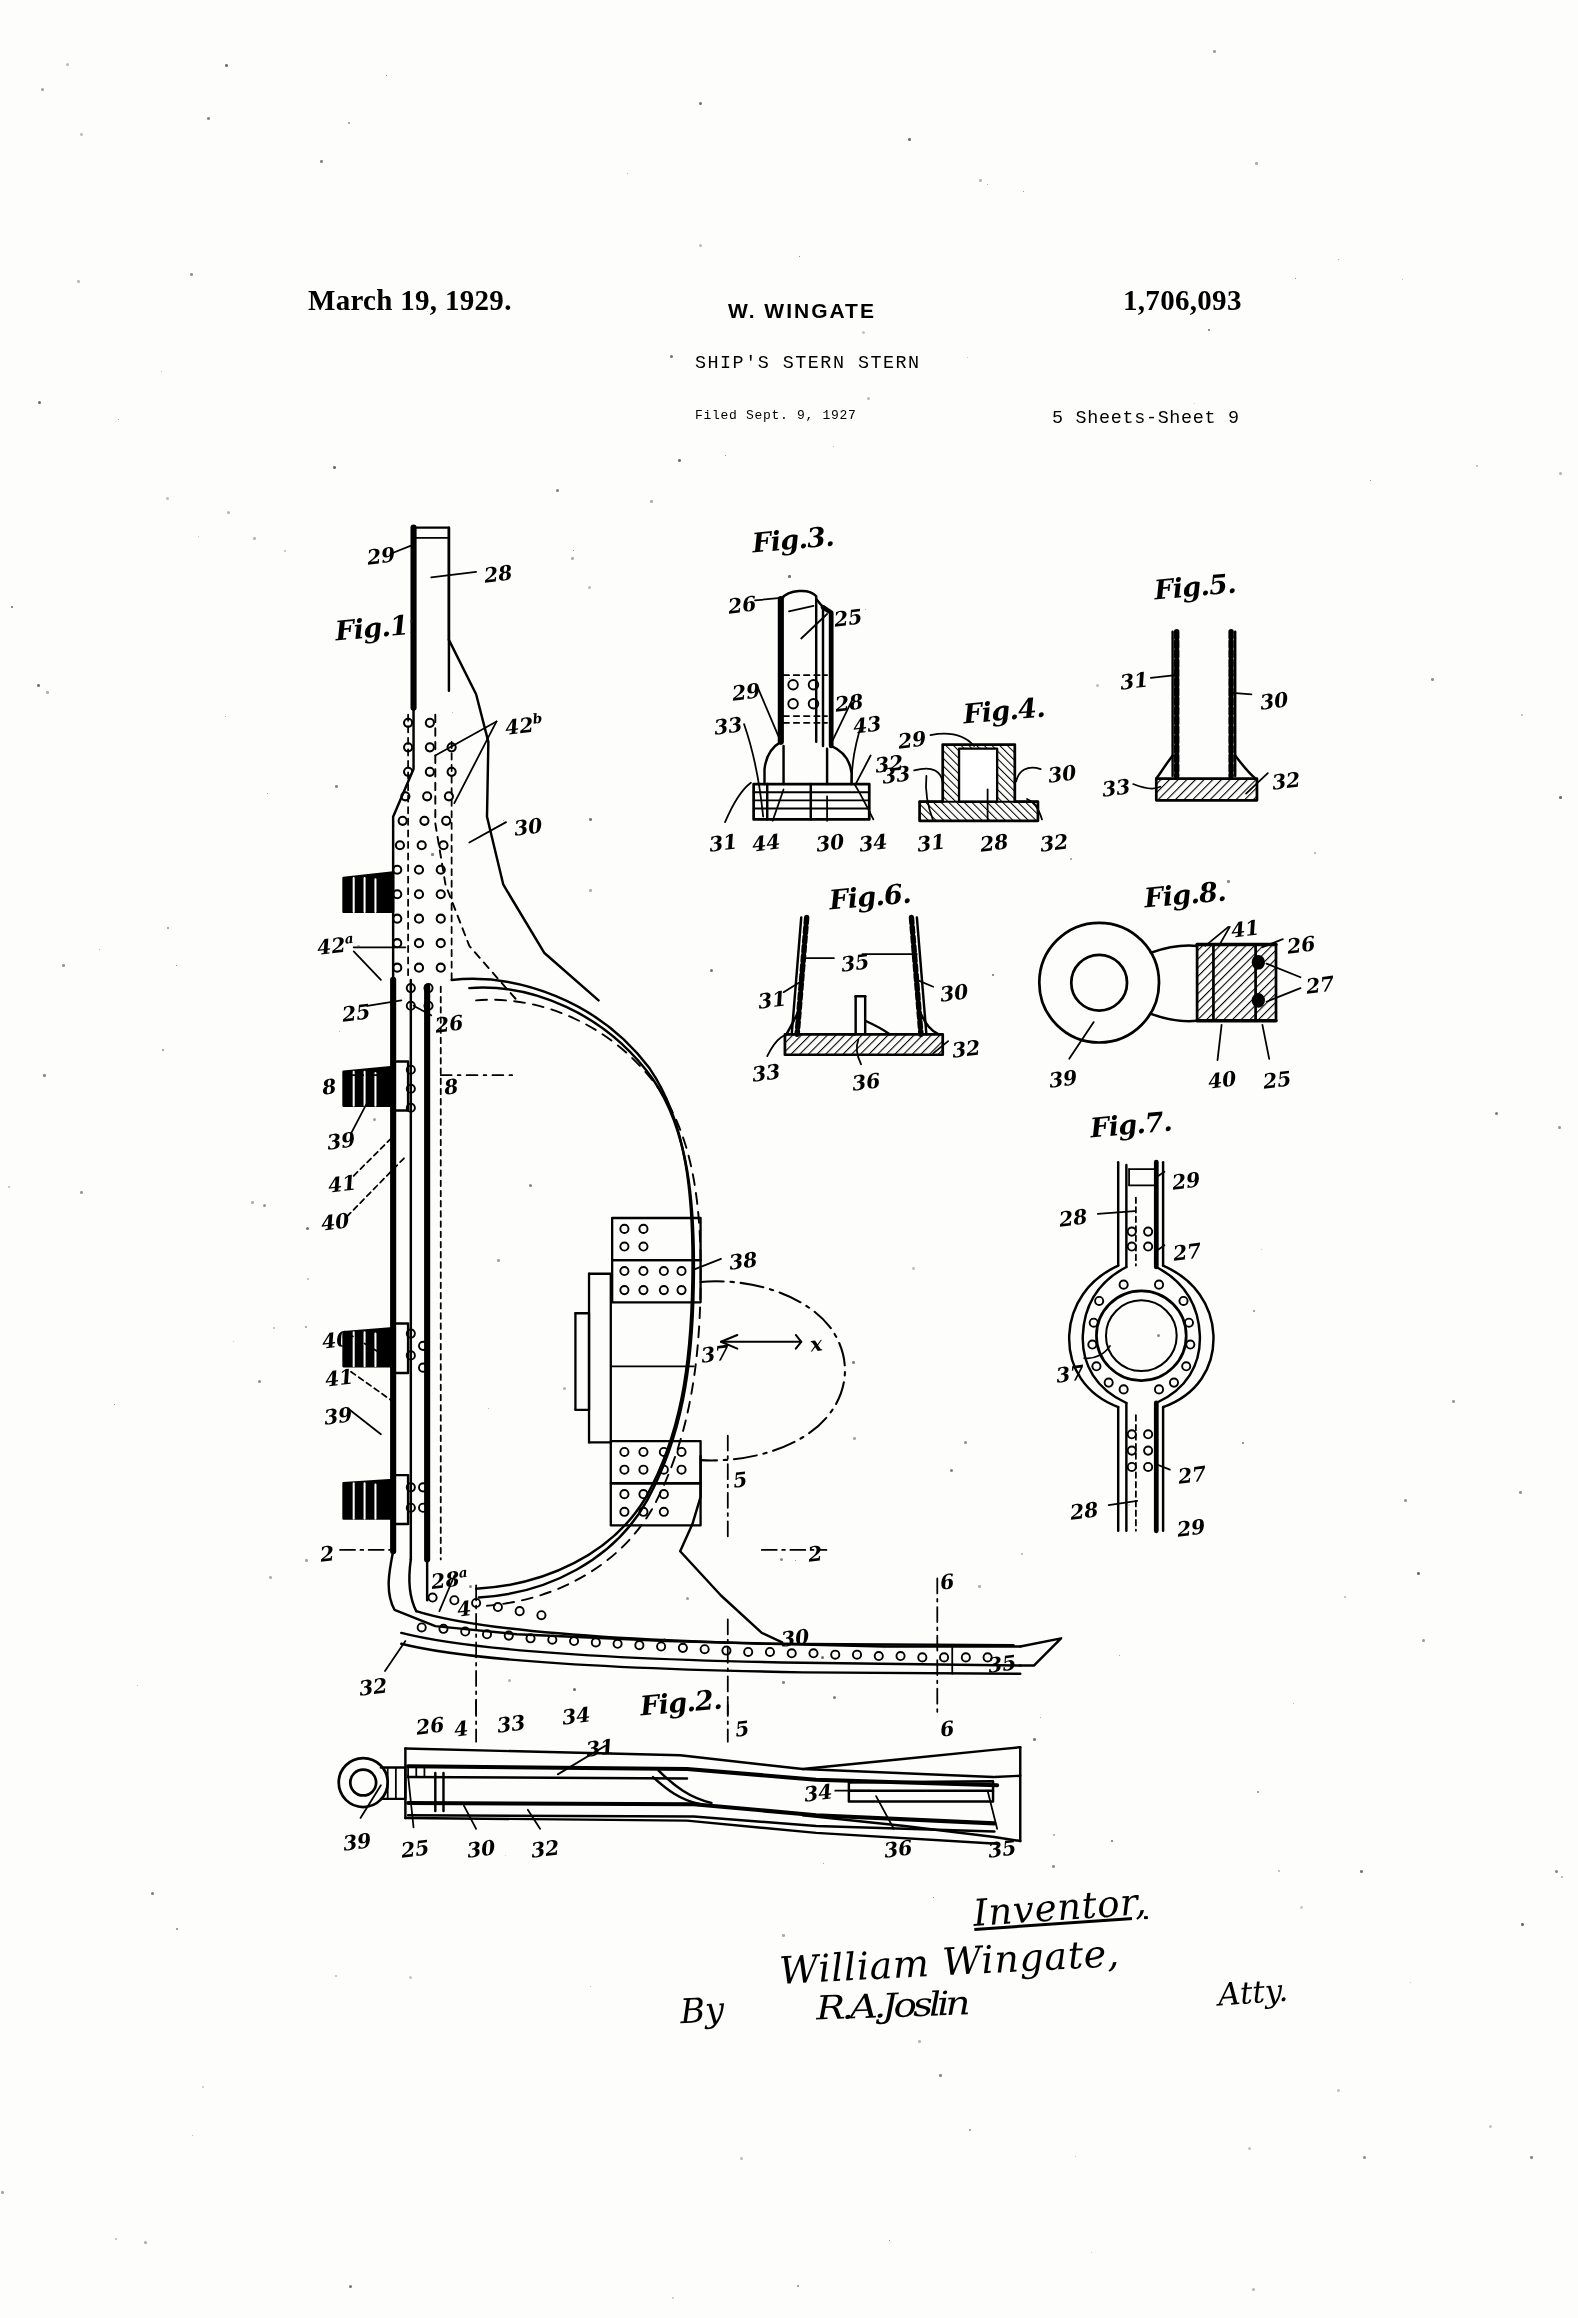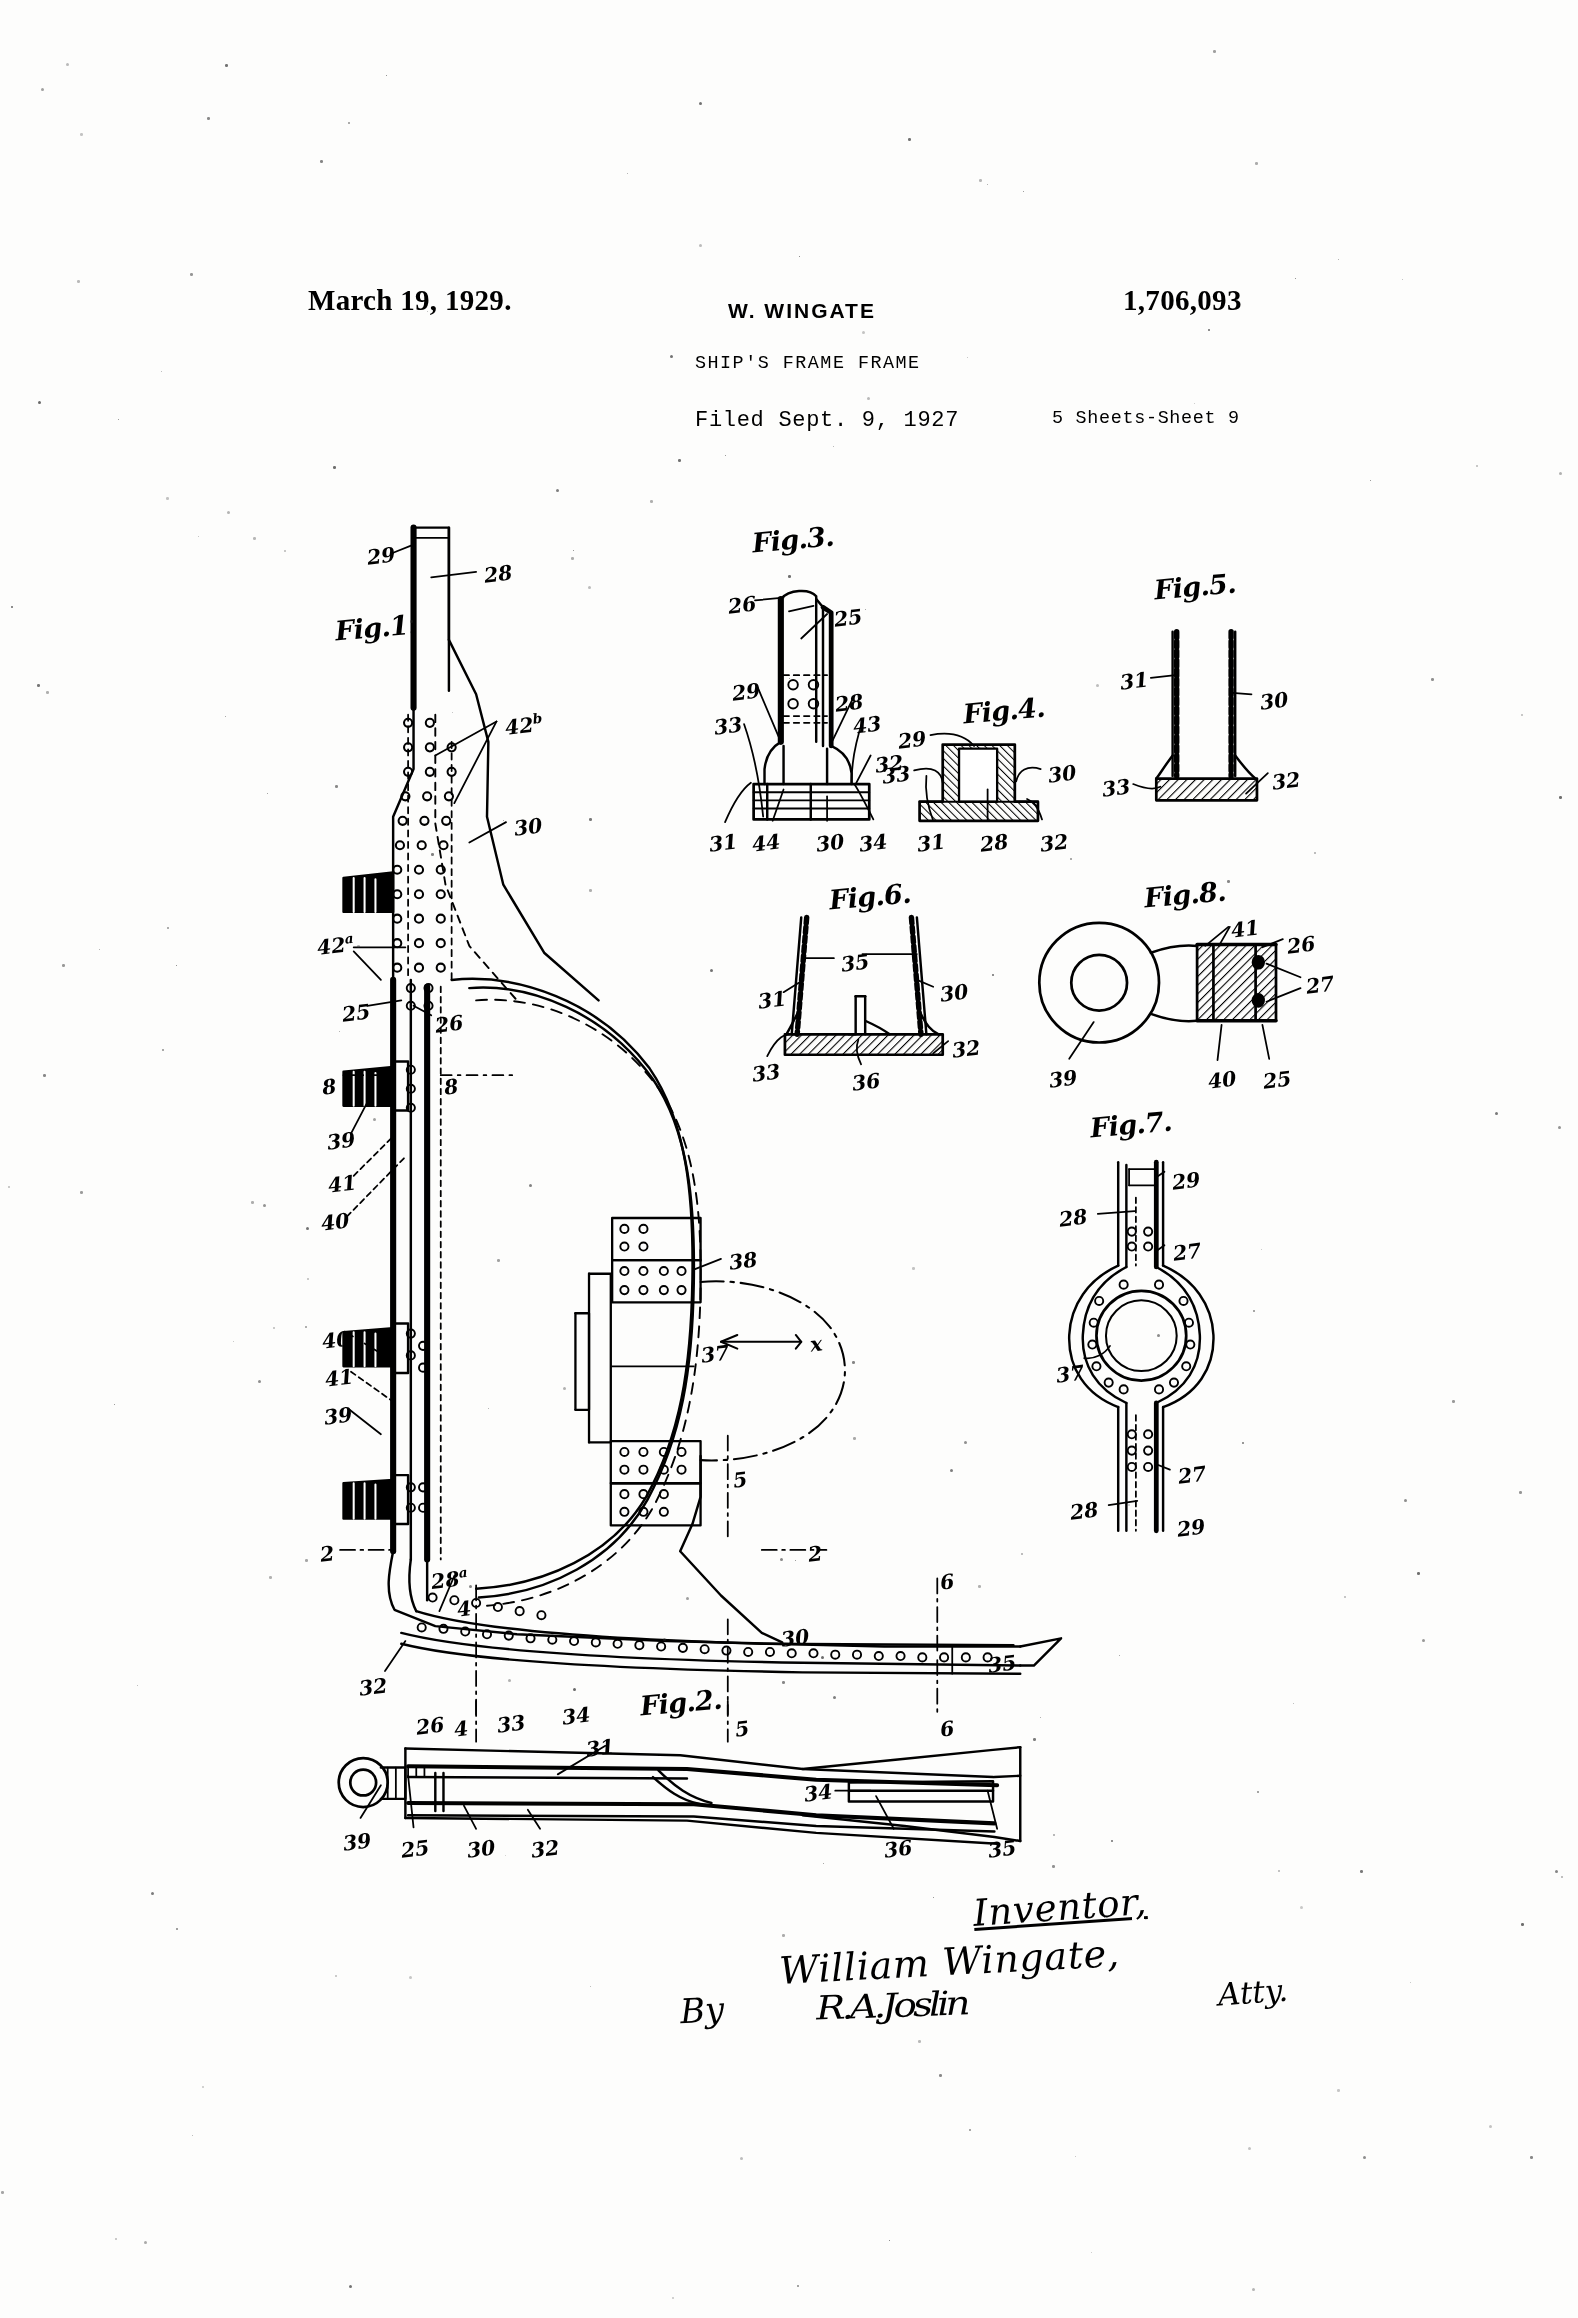--- a/index.html
+++ b/index.html
@@ -65,21 +65,21 @@
     font-family: "Liberation Mono", monospace;
     font-size: 18.4px;
     letter-spacing: 1.5px;
     white-space: nowrap;
   }
   .hdr-filed {
     position: absolute;
     left: 695px;
     top: 408px;
     font-family: "Liberation Mono", monospace;
-    font-size: 22px;
+    font-size: 13px;
     letter-spacing: 0.7px;
     white-space: nowrap;
   }
   .hdr-sheets {
     position: absolute;
     left: 1052px;
     top: 408px;
     font-family: "Liberation Mono", monospace;
     font-size: 18.4px;
     letter-spacing: 0.7px;
@@ -152,21 +152,21 @@
   }
 </style>
 </head>
 <body>
 
 <div class="page">
 
   <div class="hdr-date">March 19, 1929.</div>
   <div class="hdr-inventor">W. WINGATE</div>
   <div class="hdr-patnum">1,706,093</div>
-  <div class="hdr-title">SHIP'S FRAME FRAME</div>
+  <div class="hdr-title">SHIP'S STERN STERN</div>
   <div class="hdr-filed">Filed Sept. 9, 1927</div>
   <div class="hdr-sheets">5 Sheets-Sheet  9</div>
 
   <div class="figcap" style="left:335px;  top:612px;">Fig.1.</div>
   <div class="figcap" style="left:640px;  top:1687px;">Fig.2.</div>
   <div class="figcap" style="left:752px; top:524px;">Fig.3.</div>
   <div class="figcap" style="left:963px; top:695px;">Fig.4.</div>
   <div class="figcap" style="left:1154px; top:571px;">Fig.5.</div>
   <div class="figcap" style="left:829px; top:881px;">Fig.6.</div>
   <div class="figcap" style="left:1090px; top:1109px;">Fig.7.</div>

